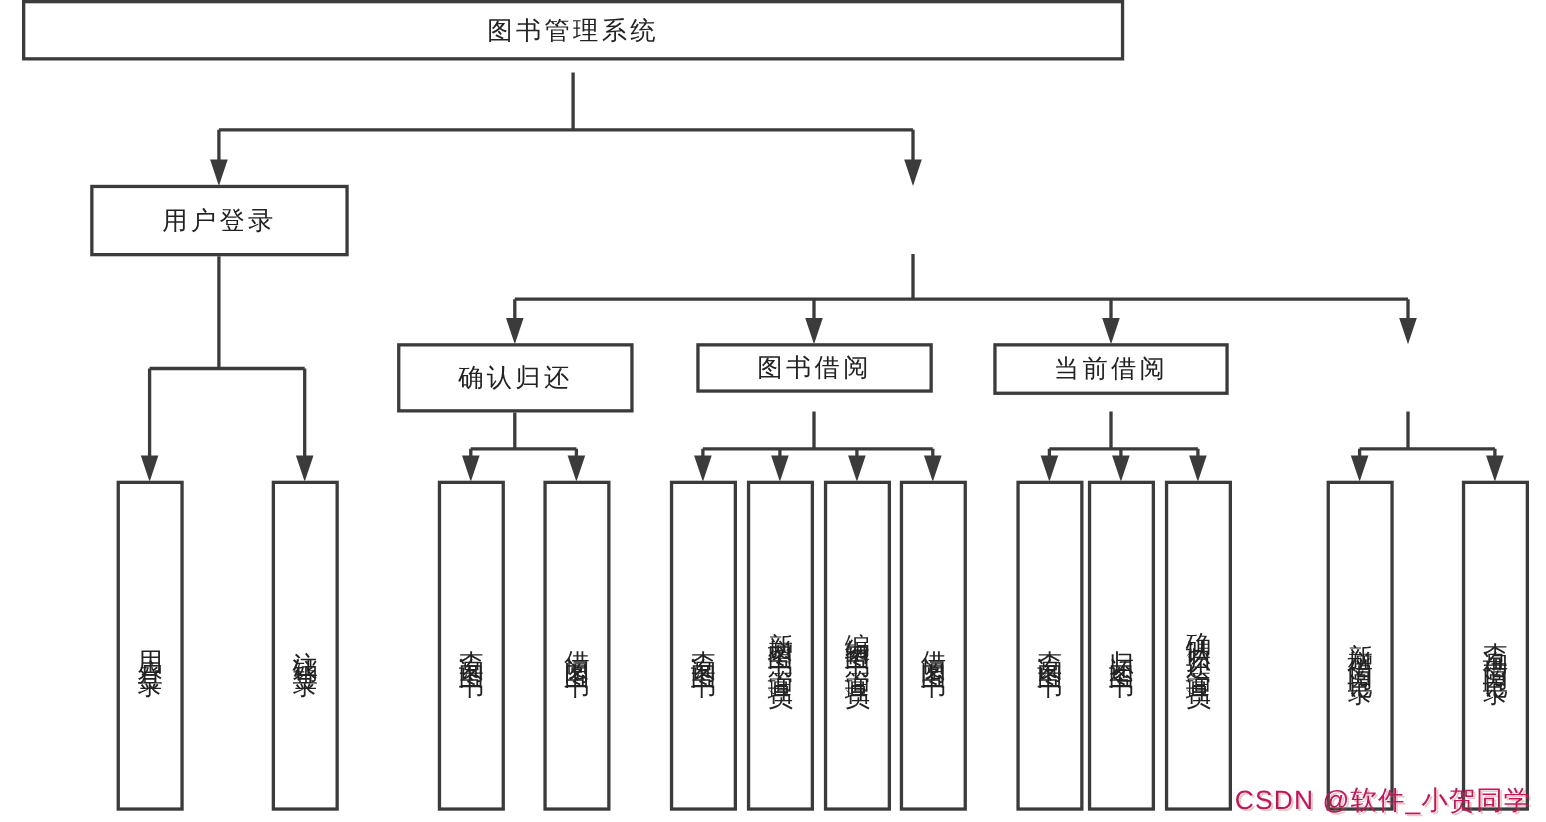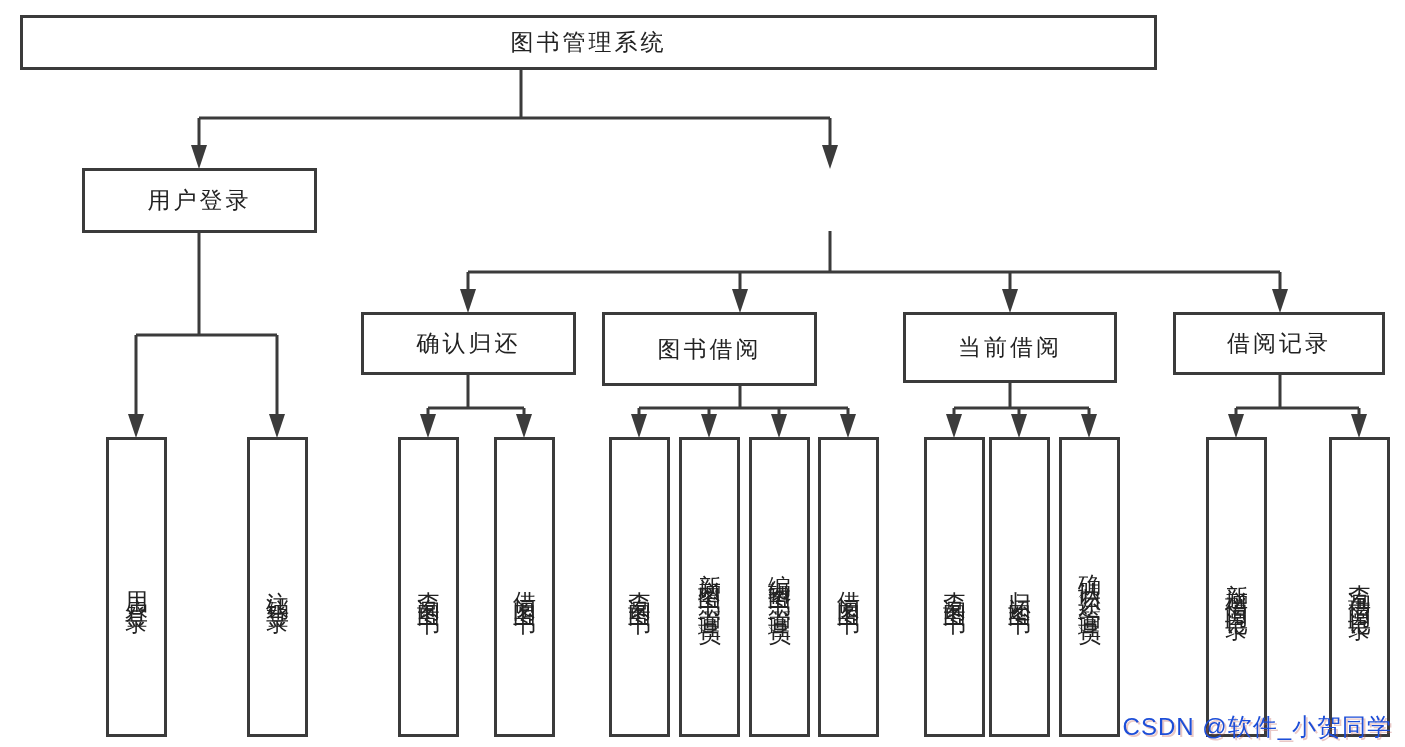--- a/index.html
+++ b/index.html
@@ -31,21 +31,21 @@
     writing-mode:vertical-rl;
     letter-spacing:7px;
     font-size:23px;
   }
   .watermark{
     position:absolute;
     right:13px;
     bottom:4px;
     font-size:24px;
     letter-spacing:1px;
-    color:#1d4ed8;
+    color:#be185d;
     text-shadow:2px 2px 0 rgba(193,98,92,0.35);
     white-space:nowrap;
   }
 </style>
 </head>
 <body>
 
 <div class="stage">
 
   <svg class="wires" viewBox="0 0 1405 747" xmlns="http://www.w3.org/2000/svg">
@@ -95,39 +95,36 @@
       <polygon points="771,414 787,414 779,438"></polygon>
       <polygon points="840,414 856,414 848,438"></polygon>
       <polygon points="946,414 962,414 954,438"></polygon>
       <polygon points="1011,414 1027,414 1019,438"></polygon>
       <polygon points="1081,414 1097,414 1089,438"></polygon>
       <polygon points="1228,414 1244,414 1236,438"></polygon>
       <polygon points="1351,414 1367,414 1359,438"></polygon>
     </g>
   </svg>
 
-  <div class="box" style="left:20px;top:15px;width:1137px;height:55px">
+  <div class="box" style="left:20px;top:0;width:1002px;height:55px">
     <span class="lbl">图书管理系统</span>
   </div>
 
   <div class="box" style="left:82px;top:168px;width:235px;height:65px">
     <span class="lbl">用户登录</span>
   </div>
 
   <div class="box" style="left:361px;top:312px;width:215px;height:63px">
     <span class="lbl">确认归还</span>
   </div>
-  <div class="box" style="left:602px;top:312px;width:215px;height:74px">
+  <div class="box" style="left:633px;top:312px;width:215px;height:45px">
     <span class="lbl">图书借阅</span>
   </div>
-  <div class="box" style="left:903px;top:312px;width:214px;height:71px">
+  <div class="box" style="left:903px;top:312px;width:214px;height:47px">
     <span class="lbl">当前借阅</span>
-  </div>
-  <div class="box" style="left:1173px;top:312px;width:212px;height:63px">
-    <span class="lbl">借阅记录</span>
   </div>
 
   <div class="box v" style="left:106px;top:437px;width:61px;height:300px">
     <span class="lbl">用户登录</span>
   </div>
   <div class="box v" style="left:247px;top:437px;width:61px;height:300px">
     <span class="lbl">注销登录</span>
   </div>
 
   <div class="box v" style="left:398px;top:437px;width:61px;height:300px">

